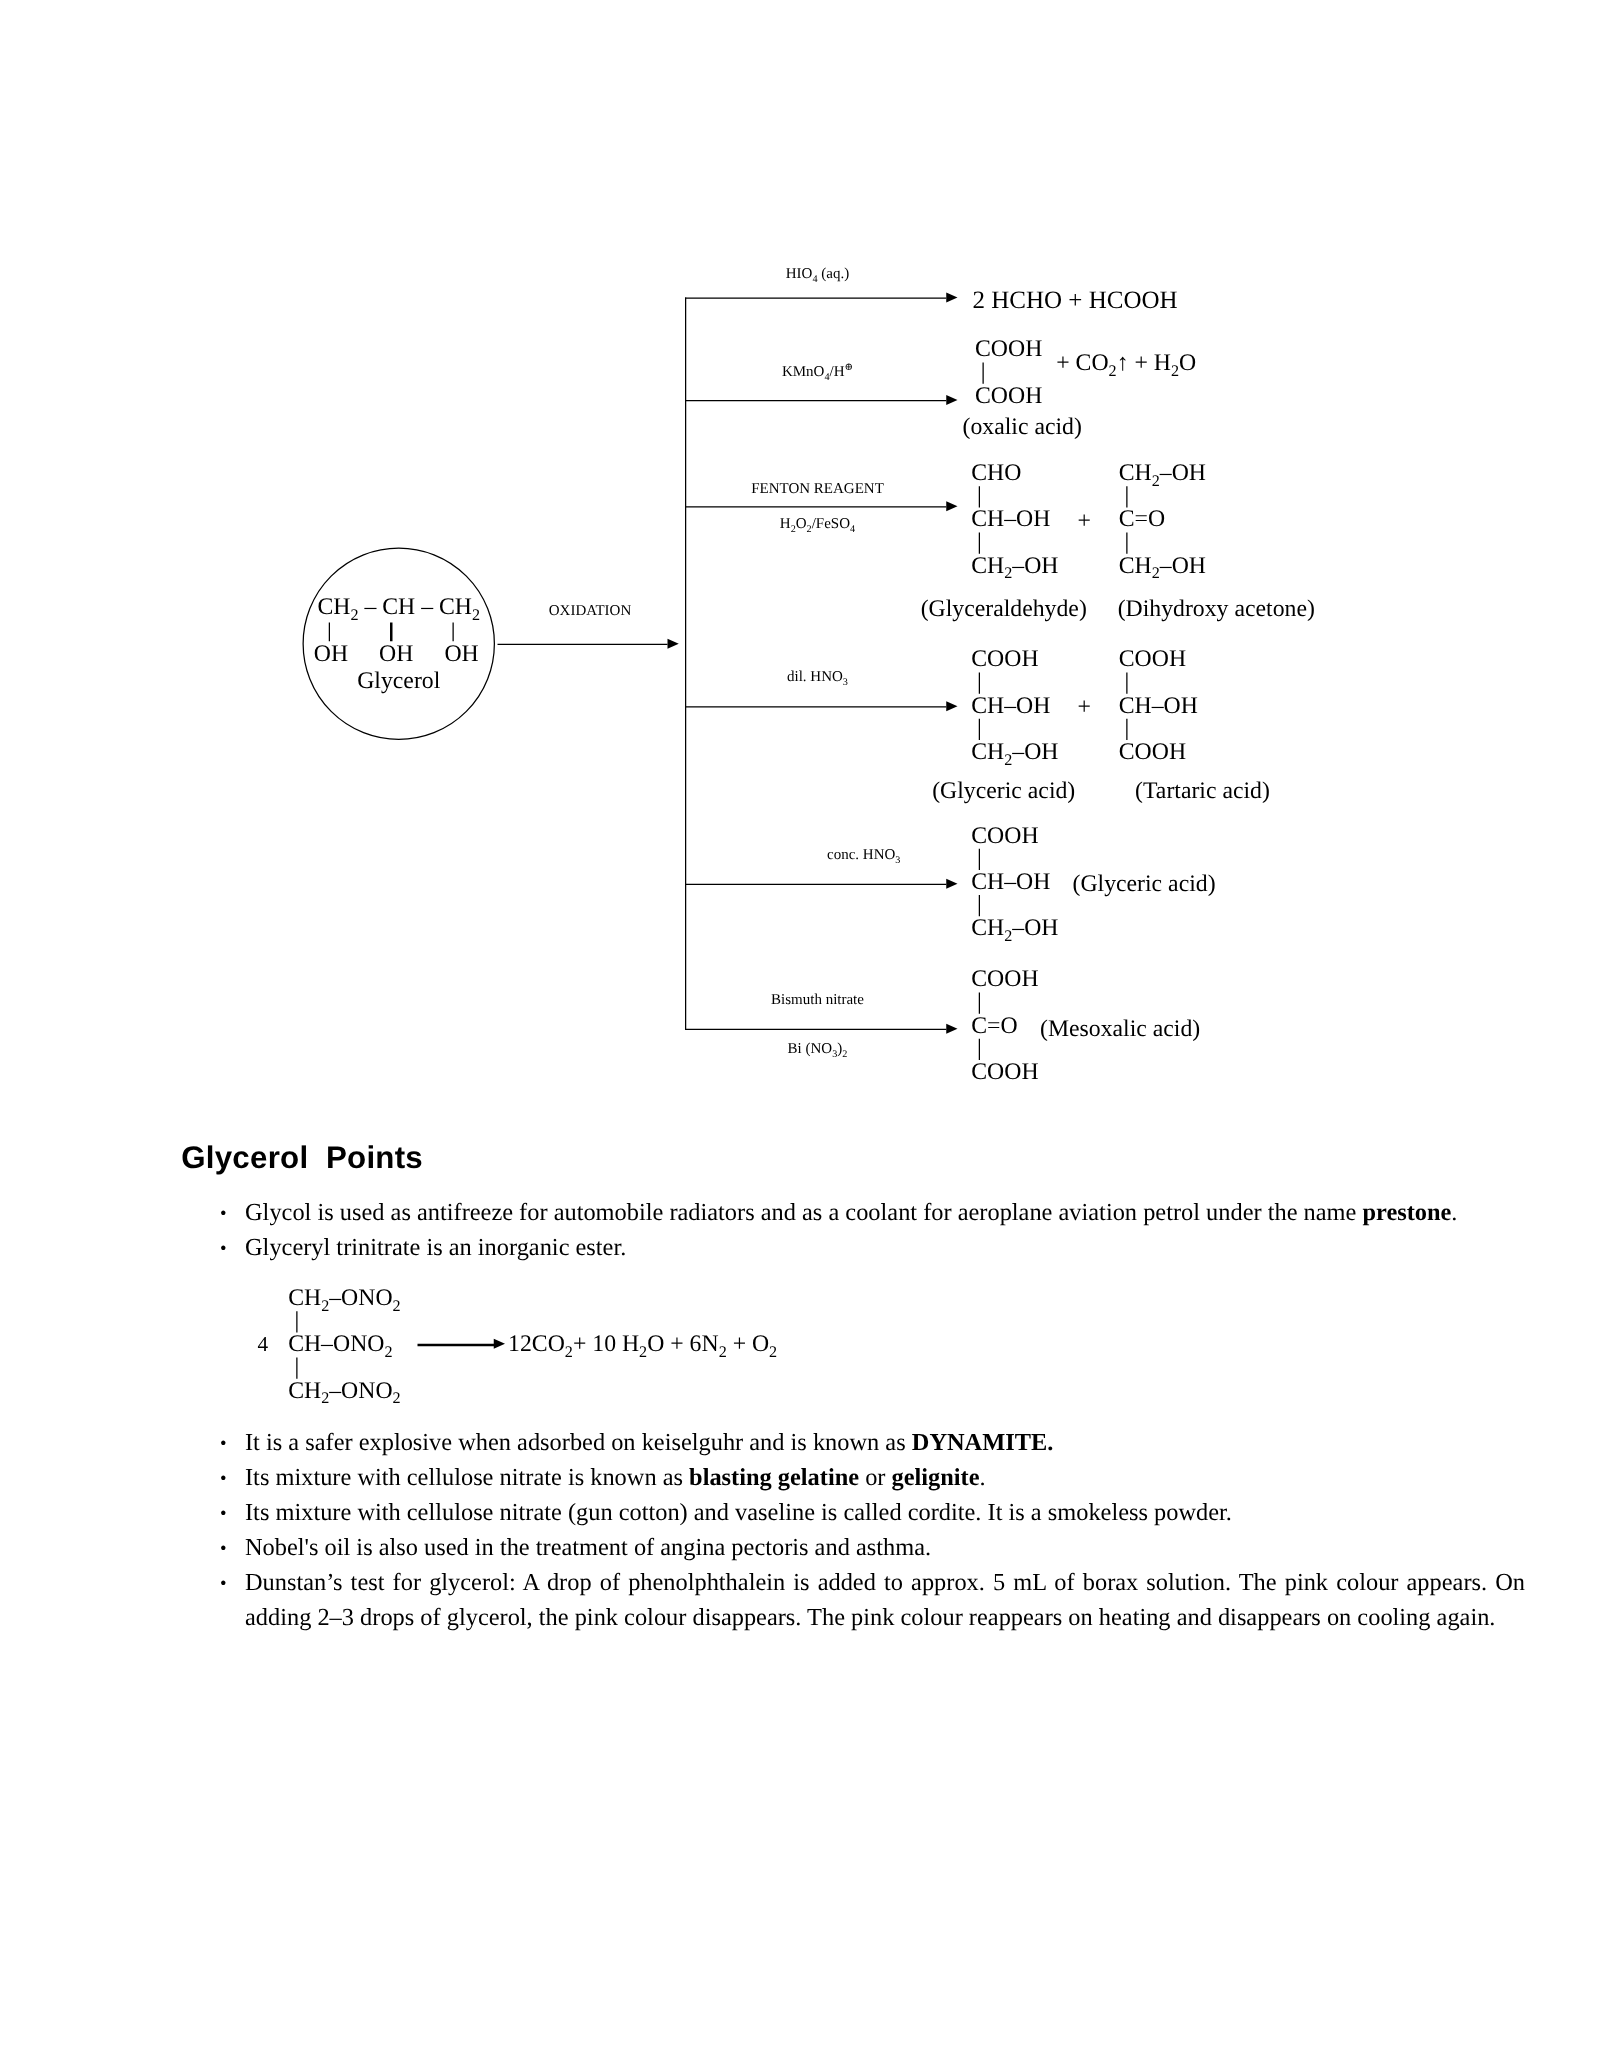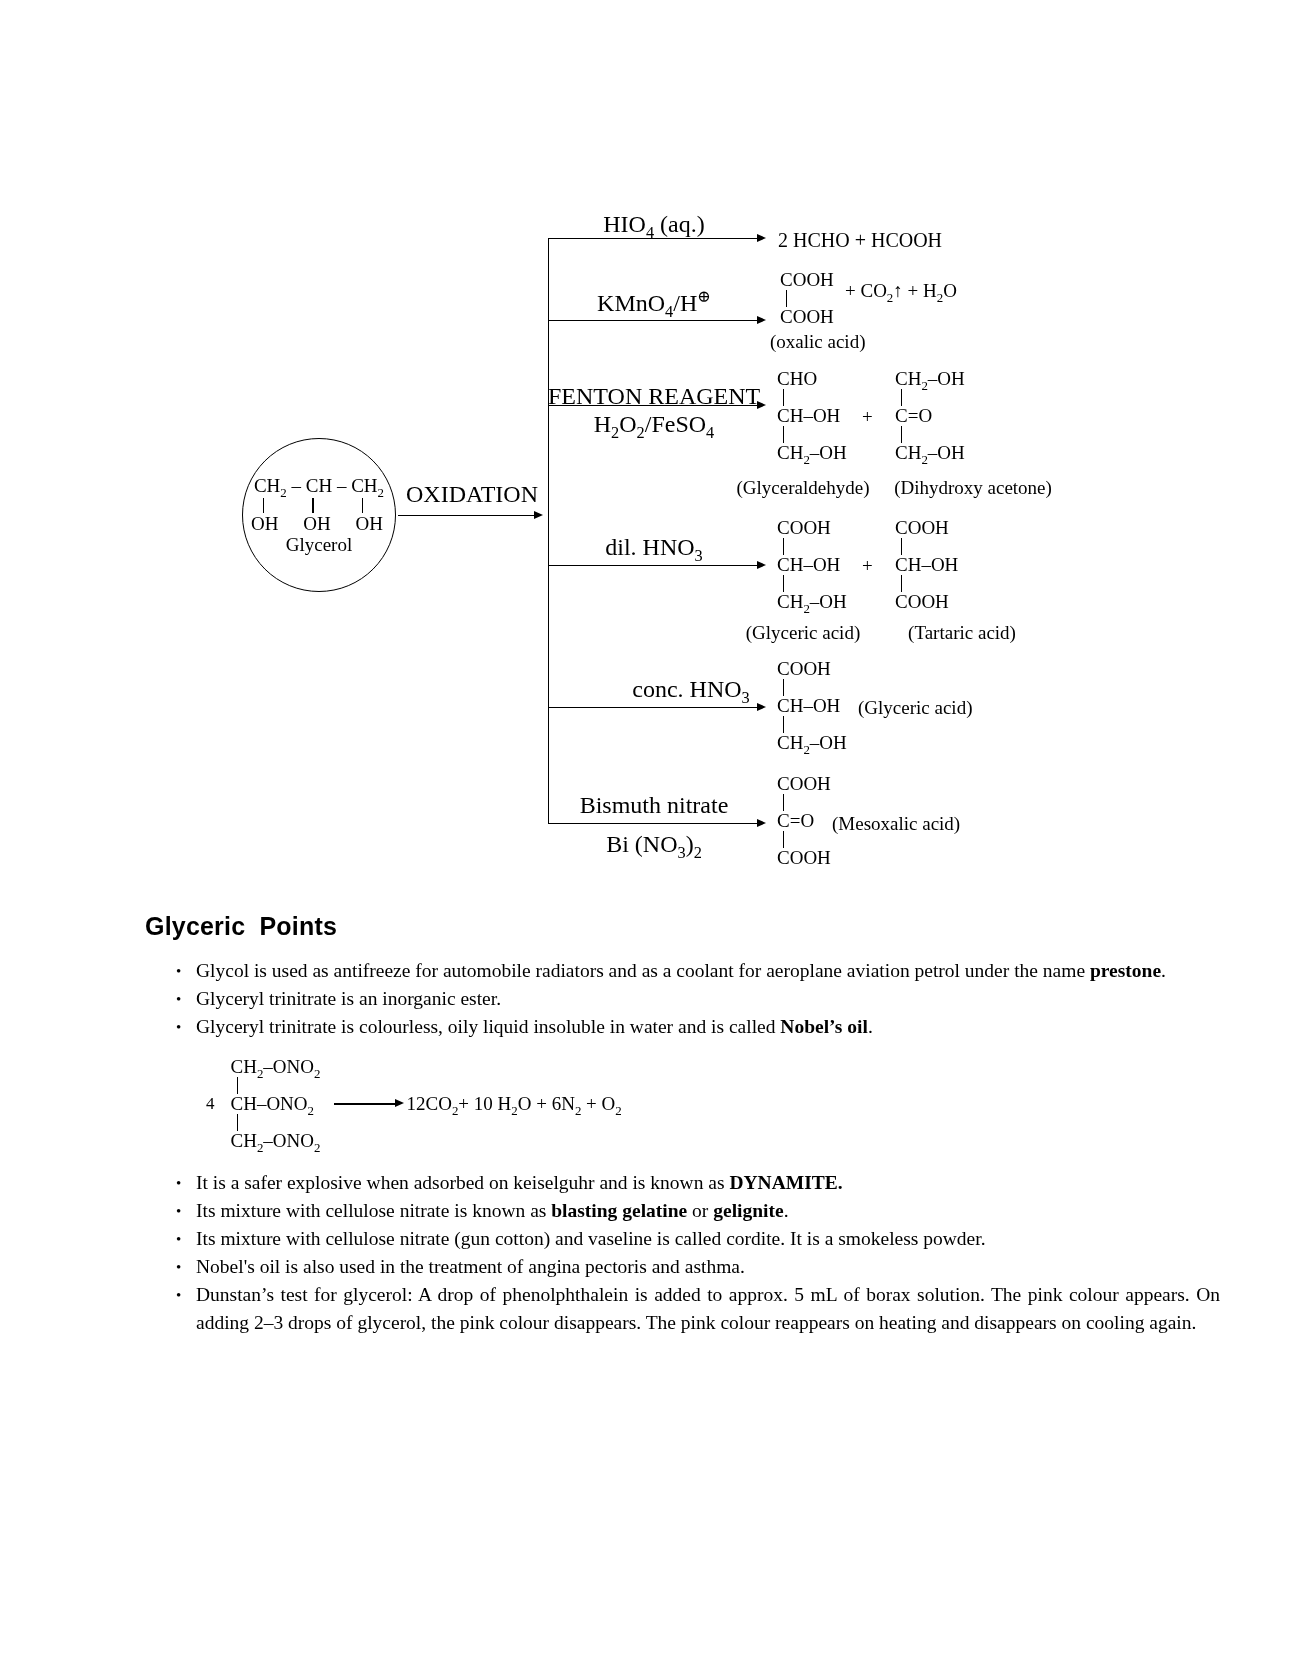--- a/index.html
+++ b/index.html
@@ -11,21 +11,21 @@
     color:#000;
     overflow:hidden;
   }
   
   .hl{position:absolute;height:1.4px;background:#000;}
   .vl{position:absolute;width:1.4px;background:#000;}
   .ah{position:absolute;width:0;height:0;
       border-left:9px solid #000;
       border-top:4.5px solid transparent;
       border-bottom:4.5px solid transparent;}
-  .rlabel{position:absolute;font-size:24px;text-align:center;white-space:nowrap;}
+  .rlabel{position:absolute;font-size:12px;text-align:center;white-space:nowrap;}
   .ptext{position:absolute;font-size:20px;white-space:nowrap;}
   .caption{position:absolute;font-size:19px;text-align:center;white-space:nowrap;}
   .plus{position:absolute;font-size:19px;}
   .struct{position:absolute;}
   .srow{font-size:19px;height:20px;line-height:20px;white-space:nowrap;}
   .bond{width:1.4px;height:17px;background:#000;margin-left:6px;}
   sub{font-size:0.68em;line-height:0;}
   sup{font-size:0.68em;line-height:0;}
   
   #circle{
@@ -173,26 +173,25 @@
       <div class="srow">COOH</div>
       <div class="bond"></div>
       <div class="srow">C=O</div>
       <div class="bond"></div>
       <div class="srow">COOH</div>
     </div>
     <div class="caption" style="left:832px;top:813px;">(Mesoxalic acid)</div>
   </div>
 
   <div id="special">
-    <h2 id="sp-heading">Glyceric Points</h2>
+    <h2 id="sp-heading">Glycerol Points</h2>
 
     <ul class="bullets">
       <li>Glycol is used as antifreeze for automobile radiators and as a coolant for aeroplane aviation petrol under the name <b>prestone</b>.</li>
       <li>Glyceryl trinitrate is an inorganic ester.</li>
-      <li>Glyceryl trinitrate is colourless, oily liquid insoluble in water and is called <b>Nobel’s oil</b>.</li>
     </ul>
 
     <div id="equation">
       <span id="eq-coeff">4</span>
       <div id="eq-struct">
         <div class="srow">CH<sub>2</sub>–ONO<sub>2</sub></div>
         <div class="bond"></div>
         <div class="srow">CH–ONO<sub>2</sub></div>
         <div class="bond"></div>
         <div class="srow">CH<sub>2</sub>–ONO<sub>2</sub></div>

